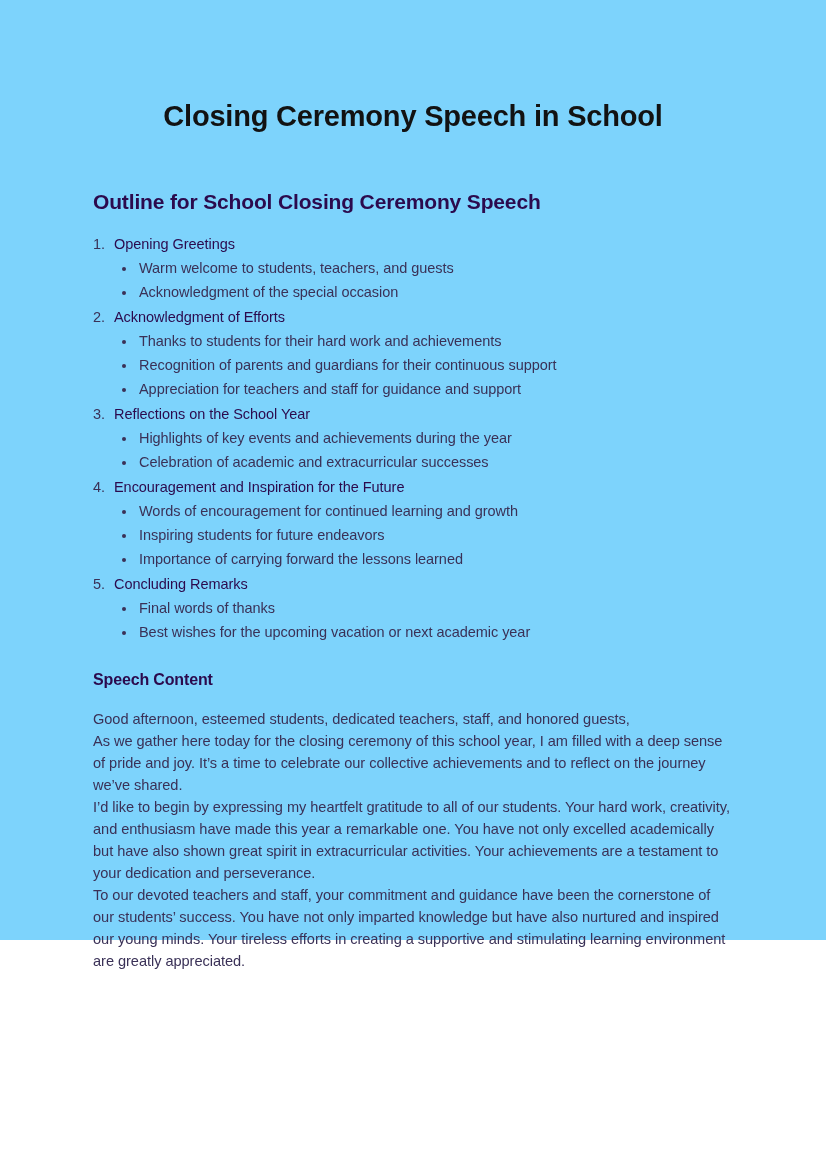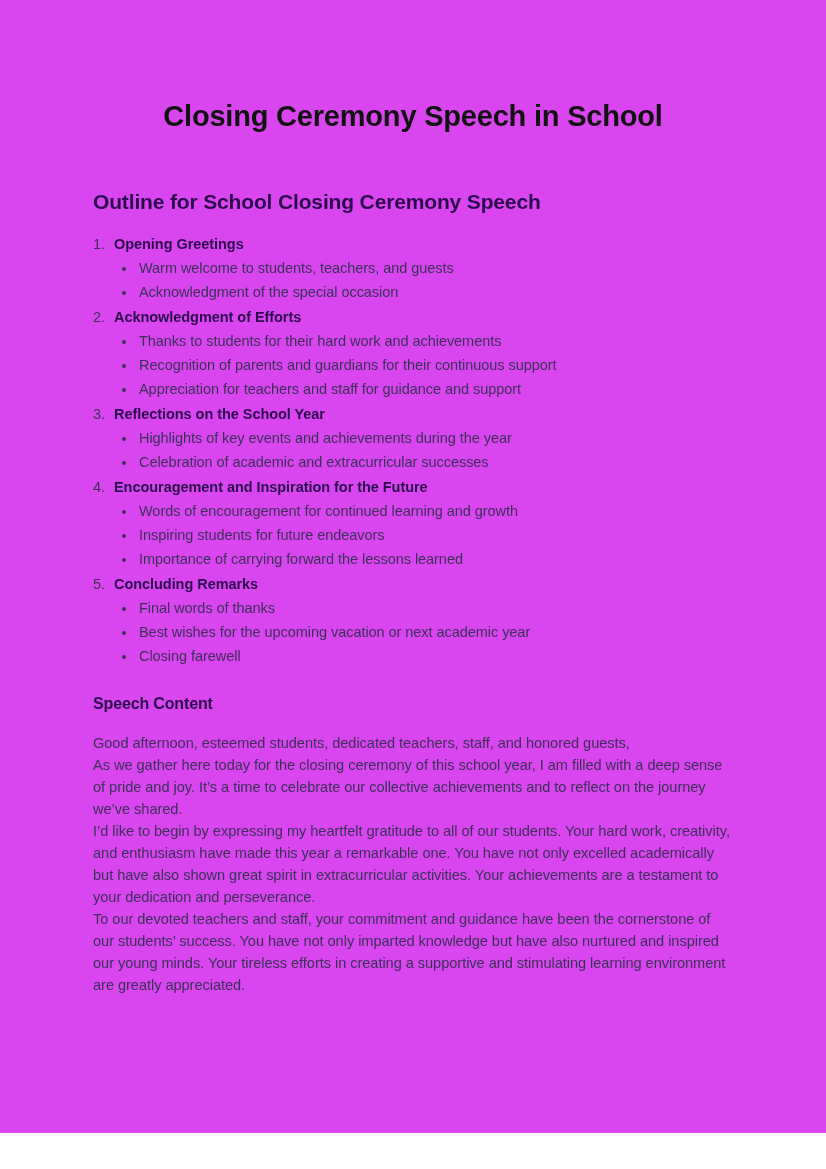--- a/index.html
+++ b/index.html
@@ -11,22 +11,22 @@
     width: 826px;
     height: 1169px;
     font-family: "Liberation Sans", sans-serif;
     -webkit-font-smoothing: antialiased;
     overflow: hidden;
   }
 
   .page {
     position: relative;
     width: 826px;
-    height: 1133px;
-    background: #d946ef;
+    height: 940px;
+    background: #7dd3fc;
     box-sizing: border-box;
   }
 
   .doc-title {
     margin: 0;
     padding: 0;
     position: absolute;
     left: 0;
     right: 0;
     top: 97px;
@@ -76,21 +76,21 @@
     top: 0;
     font-size: 14.5px;
     line-height: 24px;
     color: #3a3157;
     font-weight: 400;
   }
 
   .outline-title {
     font-size: 14.5px;
     line-height: 24px;
-    font-weight: 700;
+    font-weight: 400;
     color: #2b0a4d;
     letter-spacing: -0.05px;
   }
 
   .sub-list {
     list-style: none;
     margin: 0 0 0 0;
     padding: 0;
   }
 
@@ -183,21 +183,20 @@
           <li class="sub-item">Inspiring students for future endeavors</li>
           <li class="sub-item">Importance of carrying forward the lessons learned</li>
         </ul>
       </li>
 
       <li class="outline-item">
         <span class="outline-title">Concluding Remarks</span>
         <ul class="sub-list">
           <li class="sub-item">Final words of thanks</li>
           <li class="sub-item">Best wishes for the upcoming vacation or next academic year</li>
-          <li class="sub-item">Closing farewell</li>
         </ul>
       </li>
 
     </ol>
 
     <h2 class="speech-heading">Speech Content</h2>
 
     <div class="speech-body">
       <p class="speech-para">Good afternoon, esteemed students, dedicated teachers, staff, and honored guests,</p>
       <p class="speech-para">As we gather here today for the closing ceremony of this school year, I am filled with a deep sense of pride and joy. It’s a time to celebrate our collective achievements and to reflect on the journey we’ve shared.</p>

